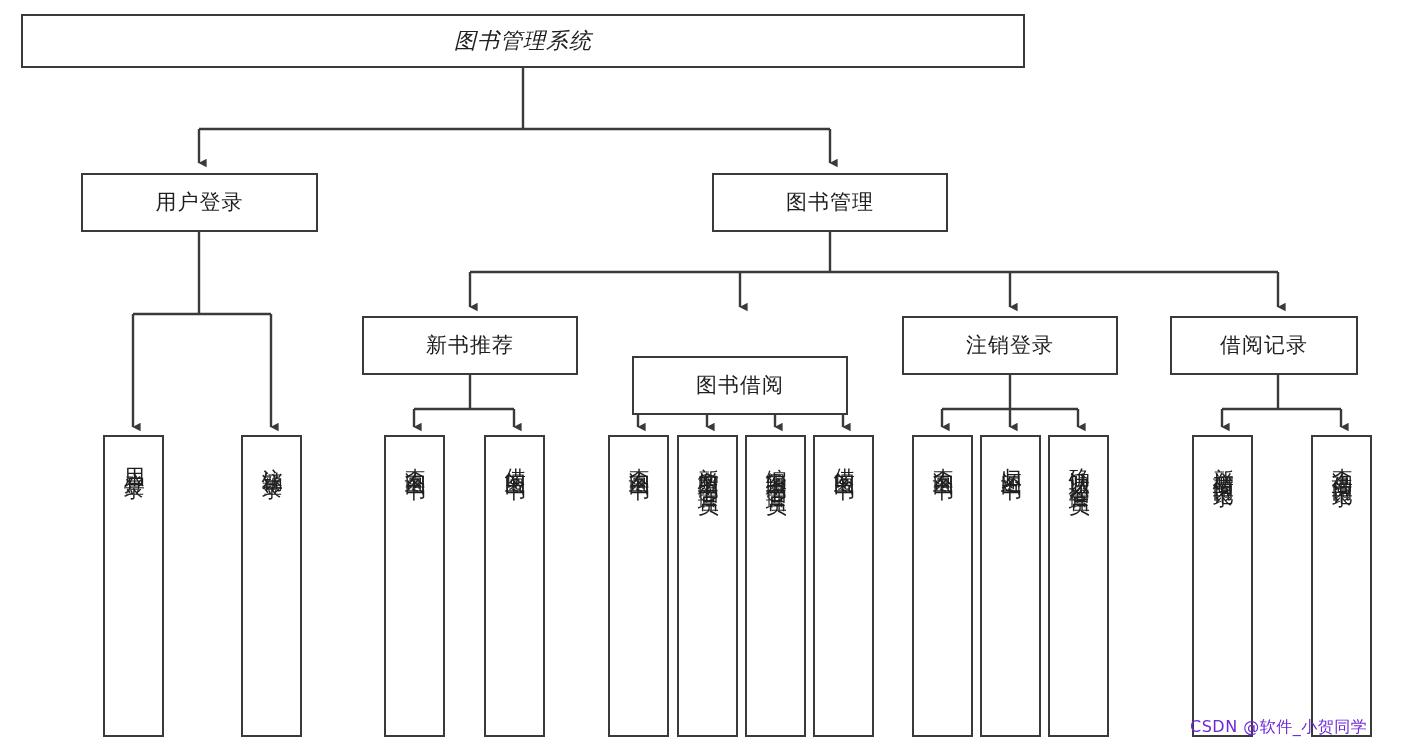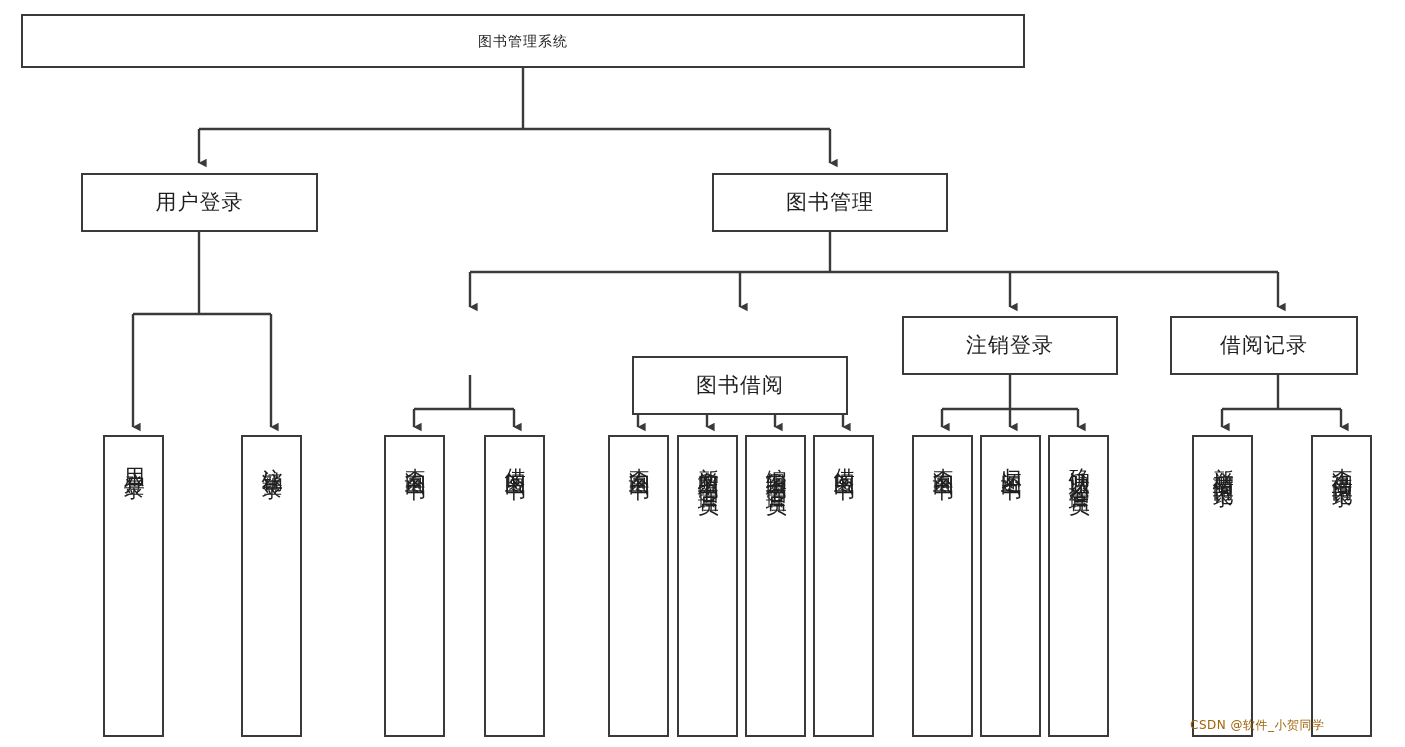--- a/index.html
+++ b/index.html
@@ -36,40 +36,41 @@
     justify-content: center;
     color: #1f1f1f;
   }
   .node-h {
     font-size: 21px;
     line-height: 1.2;
     letter-spacing: 1px;
     white-space: nowrap;
   }
   .node-root {
-    font-size: 14px;
+    font-size: 22px;
+    font-style: italic;
   }
   .node-v {
     align-items: flex-start;
     justify-content: center;
     padding-top: 14px;
   }
   .vtext {
     writing-mode: vertical-rl;
     text-orientation: upright;
     font-size: 21px;
     line-height: 1.22;
     letter-spacing: 4px;
     white-space: nowrap;
     color: #1f1f1f;
   }
   .watermark {
     position: absolute;
-    font-size: 12px;
-    color: #a16207;
+    font-size: 16px;
+    color: #6d28d9;
     white-space: nowrap;
     letter-spacing: 0.5px;
   }
 </style>
 </head>
 <body>
 
 <div id="diagram-root">
 
   <svg class="connectors" viewBox="0 0 1405 747" xmlns="http://www.w3.org/2000/svg">
@@ -130,20 +131,23 @@
   </div>
 
   <div class="node node-h" style="left:81px; top:173px; width:237px; height:59px;">
     <span>用户登录</span>
   </div>
 
   <div class="node node-h" style="left:712px; top:173px; width:236px; height:59px;">
     <span>图书管理</span>
   </div>
 
+  <div class="node node-h" style="left:362px; top:316px; width:216px; height:59px;">
+    <span>新书推荐</span>
+  </div>
 
   <div class="node node-h" style="left:632px; top:316px; width:216px; height:59px;margin-top:40px;">
     <span>图书借阅</span>
   </div>
 
   <div class="node node-h" style="left:902px; top:316px; width:216px; height:59px;">
     <span>注销登录</span>
   </div>
 
   <div class="node node-h" style="left:1170px; top:316px; width:188px; height:59px;">

